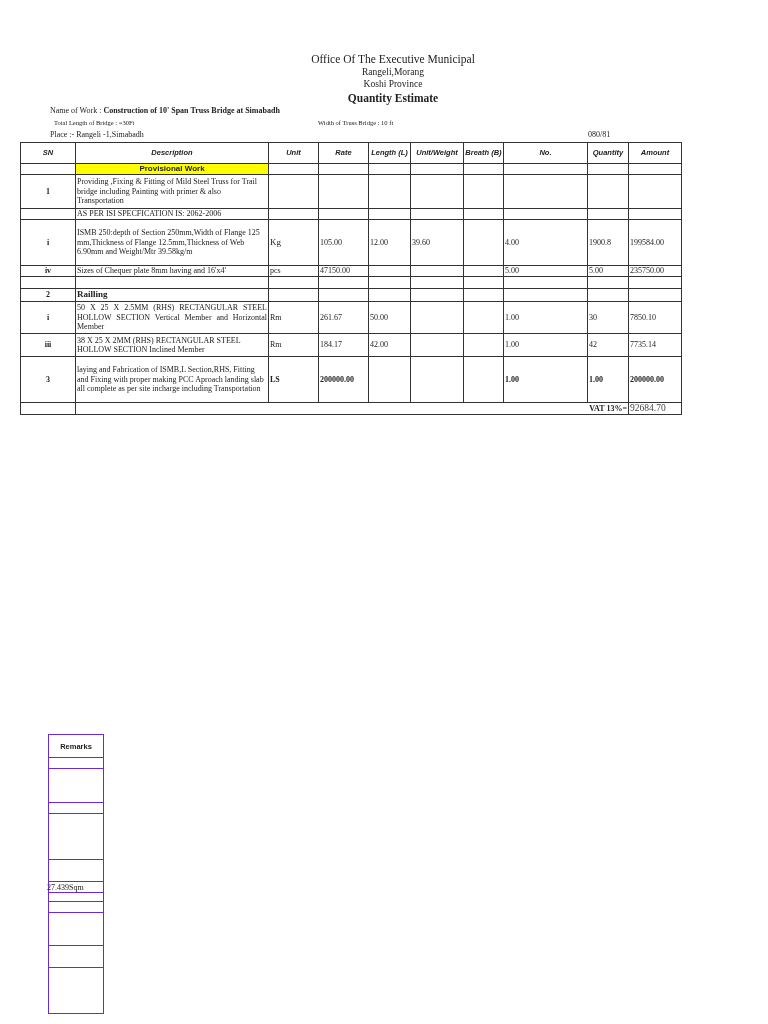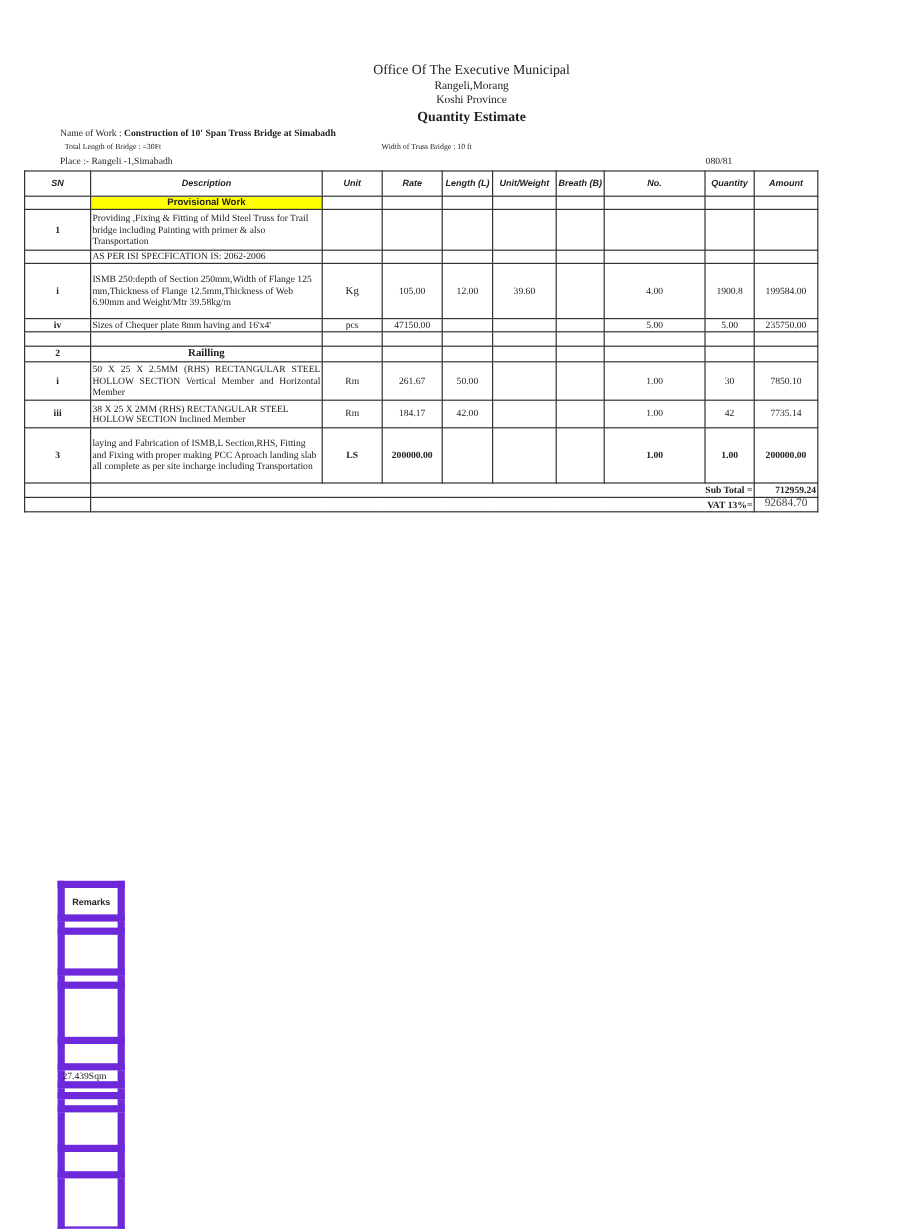--- a/index.html
+++ b/index.html
@@ -9,30 +9,30 @@
   .center { text-align:center; }
   .t-title { top:53px; left:0; width:786px; font-size:11.5px; }
   .t-sub1 { top:67px; left:0; width:786px; font-size:9.5px; }
   .t-sub2 { top:79px; left:0; width:786px; font-size:9.5px; }
   .t-head { top:92px; left:0; width:786px; font-size:11.5px; font-weight:bold; }
   .meta { font-size:8px; }
   .meta-sm { font-size:6.5px; }
   table.est { position:absolute; left:20px; top:142px; border-collapse:collapse; table-layout:fixed; }
   table.est td { border:1px solid #333; padding:0 1px; font-size:8px; vertical-align:middle; overflow:hidden; line-height:9.5px; }
   table.est td.hdr { font-family:"Liberation Sans", sans-serif; font-weight:bold; font-size:7.5px; text-align:center; line-height:8px;font-style:italic; }
-  td.c { text-align:center; }
+  td.c { }
   td.sn { text-align:center; font-weight:bold; font-size:7.5px; }
   td.desc { text-align:left; font-size:8.3px; line-height:9.3px; }
   td.yellow { background:#ffff00; font-family:"Liberation Sans", sans-serif; font-weight:bold; font-size:7.5px; text-align:center; }
   td.bold { font-weight:bold; }
   td.lbl { text-align:right; font-weight:bold; font-size:7.5px; }
   td.totv { font-weight:bold; font-size:9.5px; text-align:right; }
   td.noborder { border:none !important; }
   .remarks { position:absolute; left:48px; top:734px; width:56px; border-collapse:collapse; table-layout:fixed; }
-  .remarks td { border:6px solid #6d28d9; padding:0; font-size:8px; }
+  .remarks td { border:1px solid #6d28d9; padding:0; font-size:8px; }
   .remarks td.rh { font-family:"Liberation Sans", sans-serif; font-weight:bold; font-size:7.5px; text-align:center; height:22px; }
   .sqm { font-size:8.3px; white-space:nowrap; overflow:visible; }
 </style>
 </head>
 <body>
 
 <div class="abs center t-title">Office Of The Executive Municipal</div>
 <div class="abs center t-sub1">Rangeli,Morang</div>
 <div class="abs center t-sub2">Koshi Province</div>
 <div class="abs center t-head">Quantity Estimate</div>
@@ -186,25 +186,20 @@
     <td class="c bold">200000.00</td>
     <td class="c bold"></td>
     <td class="c bold"></td>
     <td class="c bold"></td>
     <td class="c bold">1.00</td>
     <td class="c bold">1.00</td>
     <td class="c bold">200000.00</td>
   </tr>
   <tr style="height:12px">
     <td></td>
-    <td colspan="8" class="lbl">Sub Total =</td>
-    <td class="totv">712959.24</td>
-  </tr>
-  <tr style="height:12px">
-    <td></td>
     <td colspan="8" class="lbl">VAT 13%=</td>
     <td class="c" style="font-size:9.5px; color:#444">92684.70</td>
   </tr>
 </tbody>
   </table>
 
 <table class="remarks">
   <tbody>
       <tr>
         <td class="rh">Remarks</td>

